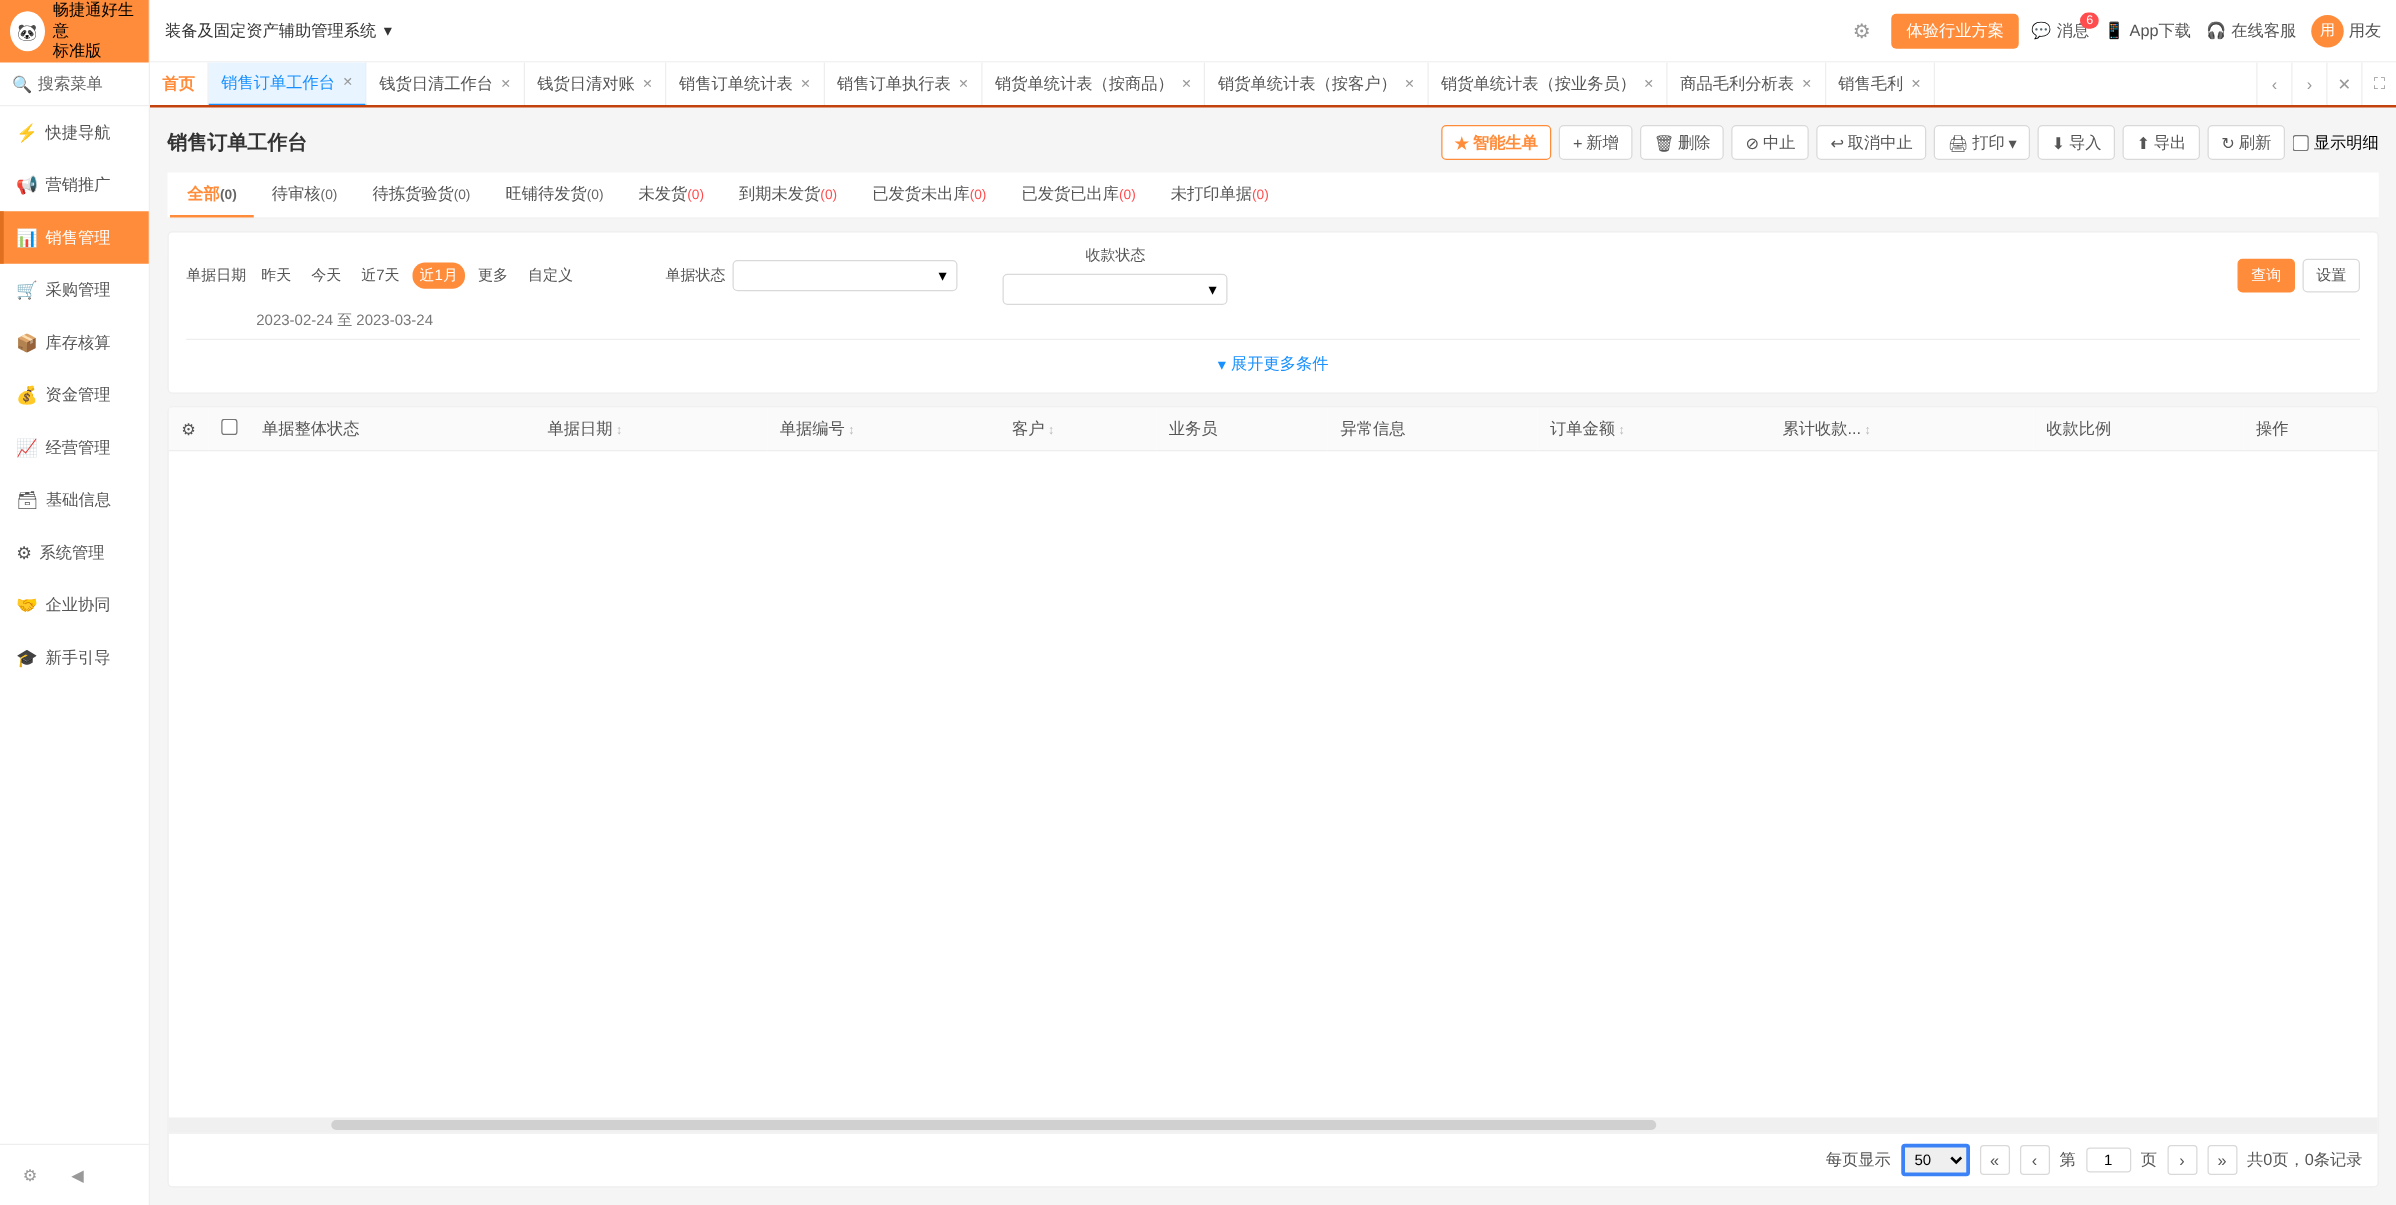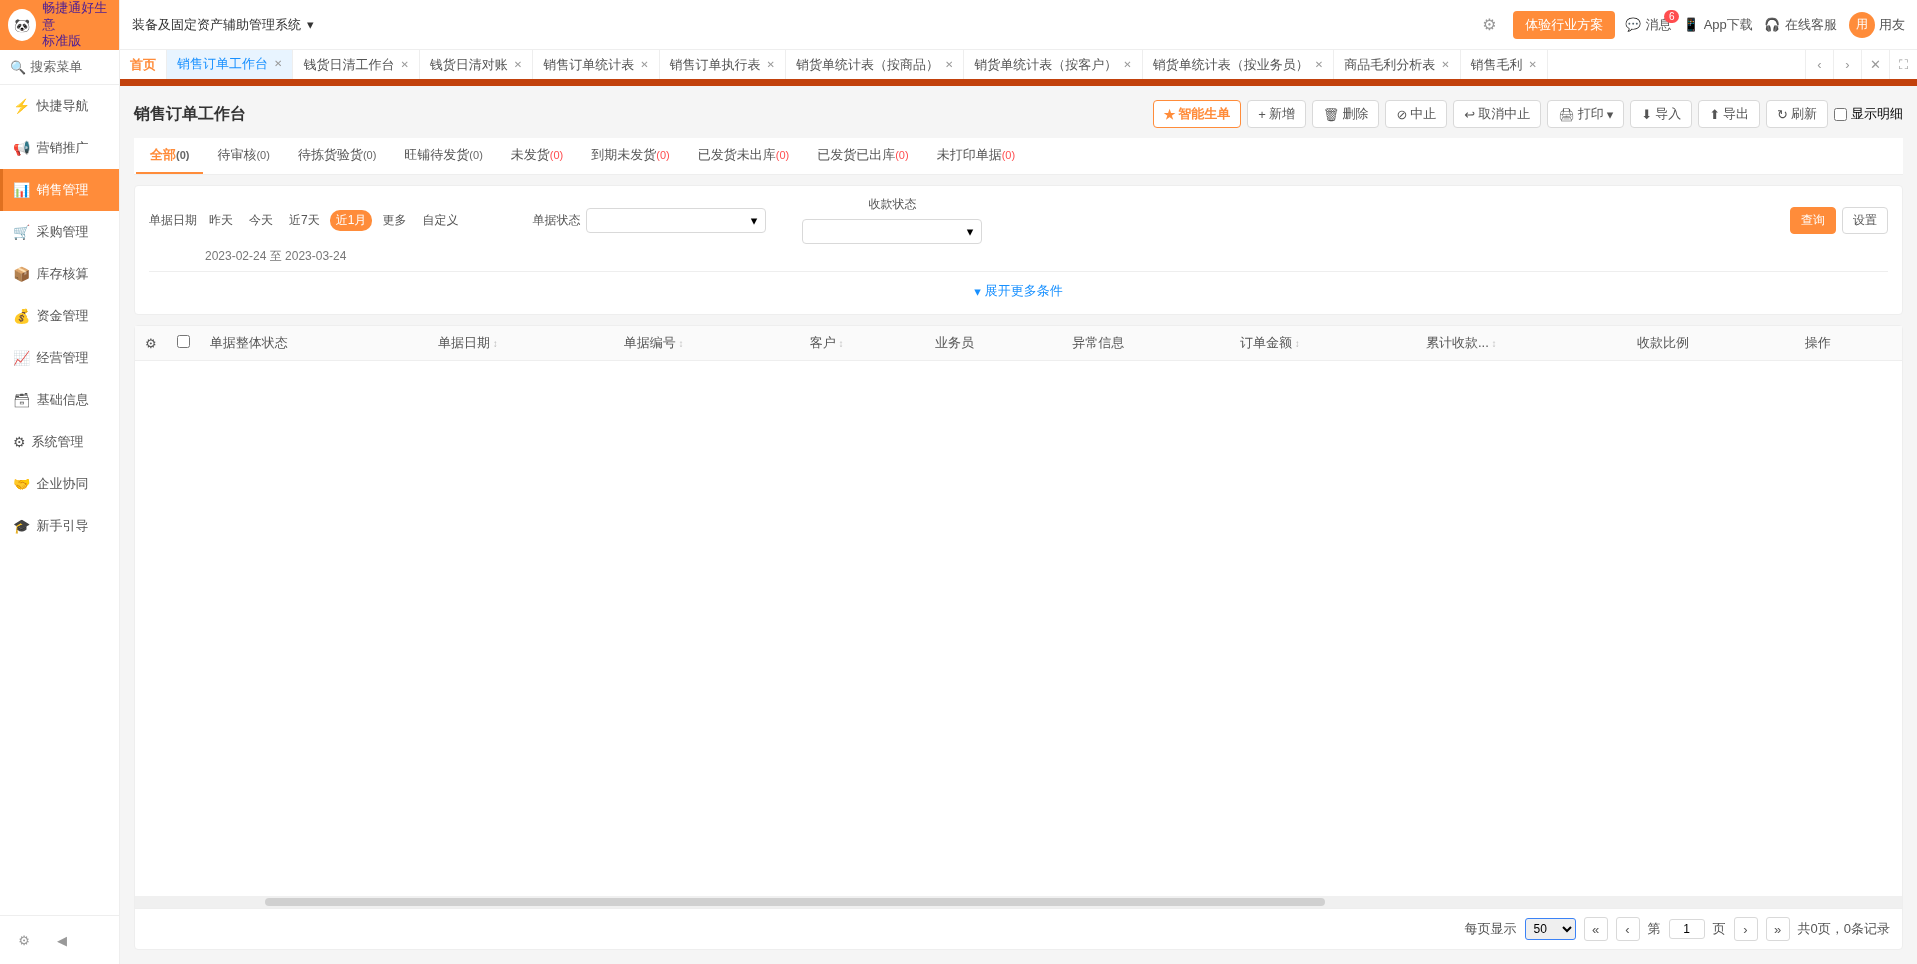--- a/index.html
+++ b/index.html
@@ -2,21 +2,21 @@
 <html><head>
   <meta charset="utf-8">
   <style>
     * { box-sizing: border-box; margin: 0; padding: 0; font-family: 'Microsoft YaHei', SimHei, sans-serif; font-size: 13px; }
     body { display: flex; height: 964px; overflow: hidden; background: #f5f5f5; }
 
     
     .sidebar { width: 120px; min-width: 120px; background: #fff; display: flex; flex-direction: column; border-right: 1px solid #eee; height: 100%; }
     .sidebar-logo { background: #ff8c3a; padding: 8px; display: flex; align-items: center; gap: 6px; height: 50px; }
     .sidebar-logo-icon { width: 32px; height: 32px; background: #fff; border-radius: 50%; display: flex; align-items: center; justify-content: center; font-size: 18px; color: #ff8c3a; font-weight: bold; }
-    .sidebar-logo-text { color: #4c1d95; font-size: 12px; line-height: 1.3; }
+    .sidebar-logo-text { color: #000000; font-size: 12px; line-height: 1.3; }
     .sidebar-search { display: flex; align-items: center; gap: 4px; padding: 8px 10px; border-bottom: 1px solid #eee; cursor: pointer; color: #666; }
     .sidebar-nav-item { display: flex; align-items: center; gap: 6px; padding: 12px 10px; cursor: pointer; color: #555; border-left: 3px solid transparent; }
     .sidebar-nav-item.active { background: #ff8c3a; color: #fff; border-left-color: #e07020; }
     .sidebar-nav-item .nav-icon { font-size: 14px; }
     .sidebar-bottom { margin-top: auto; padding: 10px; display: flex; gap: 10px; border-top: 1px solid #eee; }
     .sidebar-bottom-btn { width: 28px; height: 28px; display: flex; align-items: center; justify-content: center; cursor: pointer; color: #999; }
 
     
     .main { flex: 1; display: flex; flex-direction: column; overflow: hidden; }
 
@@ -25,21 +25,21 @@
     .topbar-title { font-size: 14px; color: #333; flex: 1; display: flex; align-items: center; gap: 6px; }
     .topbar-dropdown { display: flex; align-items: center; gap: 4px; cursor: pointer; }
     .topbar-gear { width: 28px; height: 28px; display: flex; align-items: center; justify-content: center; cursor: pointer; color: #999; font-size: 16px; }
     .topbar-industry-btn { background: #ff8c3a; color: #fff; border: none; padding: 5px 12px; border-radius: 4px; cursor: pointer; font-size: 13px; }
     .topbar-right { display: flex; align-items: center; gap: 12px; margin-left: auto; }
     .topbar-right-item { display: flex; align-items: center; gap: 4px; cursor: pointer; color: #555; font-size: 13px; position: relative; }
     .badge { background: #ff4d4f; color: #fff; border-radius: 10px; font-size: 10px; padding: 1px 5px; position: absolute; top: -6px; right: -8px; }
     .user-avatar { width: 26px; height: 26px; border-radius: 50%; background: #ff8c3a; display: flex; align-items: center; justify-content: center; color: #fff; font-size: 12px; }
 
     
-    .tabbar { background: #fff; border-bottom: 7px solid #c2410c; display: flex; align-items: center; overflow: hidden; height: 36px; }
+    .tabbar { background: #fff; border-bottom: 2px solid #c2410c; display: flex; align-items: center; overflow: hidden; height: 36px; }
     .tab-item { padding: 0 10px; height: 36px; display: flex; align-items: center; gap: 4px; cursor: pointer; border-right: 1px solid #eee; white-space: nowrap; color: #555; font-size: 12px; flex-shrink: 0; }
     .tab-item.active { background: #e8f4ff; color: #1890ff; border-bottom: 2px solid #1890ff; }
     .tab-item.home { color: #ff8c3a; font-weight: bold; }
     .tab-close { font-size: 10px; color: #999; cursor: pointer; margin-left: 2px; }
     .tab-nav-btns { display: flex; align-items: center; margin-left: auto; flex-shrink: 0; }
     .tab-nav-btn { width: 28px; height: 36px; display: flex; align-items: center; justify-content: center; cursor: pointer; color: #999; border-left: 1px solid #eee; }
 
     
     .content { flex: 1; padding: 14px; overflow: auto; display: flex; flex-direction: column; gap: 10px; }
 
@@ -87,21 +87,21 @@
     .data-table .checkbox-col { width: 30px; }
     .data-table .settings-col { width: 30px; }
 
     
     .empty-state { display: flex; flex-direction: column; align-items: center; justify-content: center; padding: 60px 20px; flex: 1; }
     .empty-icon { font-size: 80px; color: #ffd0b0; margin-bottom: 16px; }
     .empty-text { color: #999; font-size: 13px; }
 
     
     .pagination { display: flex; align-items: center; justify-content: flex-end; padding: 8px 12px; border-top: 1px solid #eee; gap: 8px; font-size: 12px; color: #555; }
-    .pagination-select { border: 1px solid #3b82f6; border-radius: 3px; padding: 2px 4px; font-size: 12px; }
+    .pagination-select { border: 3px solid #3b82f6; border-radius: 3px; padding: 2px 4px; font-size: 12px; }
     .page-btn { width: 24px; height: 24px; display: flex; align-items: center; justify-content: center; border: 1px solid #d9d9d9; border-radius: 3px; cursor: pointer; background: #fff; color: #555; }
     .page-input { border: 1px solid #d9d9d9; border-radius: 3px; width: 36px; text-align: center; padding: 2px; font-size: 12px; }
 
     
     .scroll-bar-container { height: 12px; background: #f0f0f0; overflow: hidden; }
     .scroll-bar-thumb { height: 8px; background: #d0d0d0; border-radius: 4px; width: 60%; margin: 2px 0 2px 130px; }
 
     .filter-divider { width: 100%; height: 1px; background: #eee; margin: 6px 0; }
   </style>
 </head>

